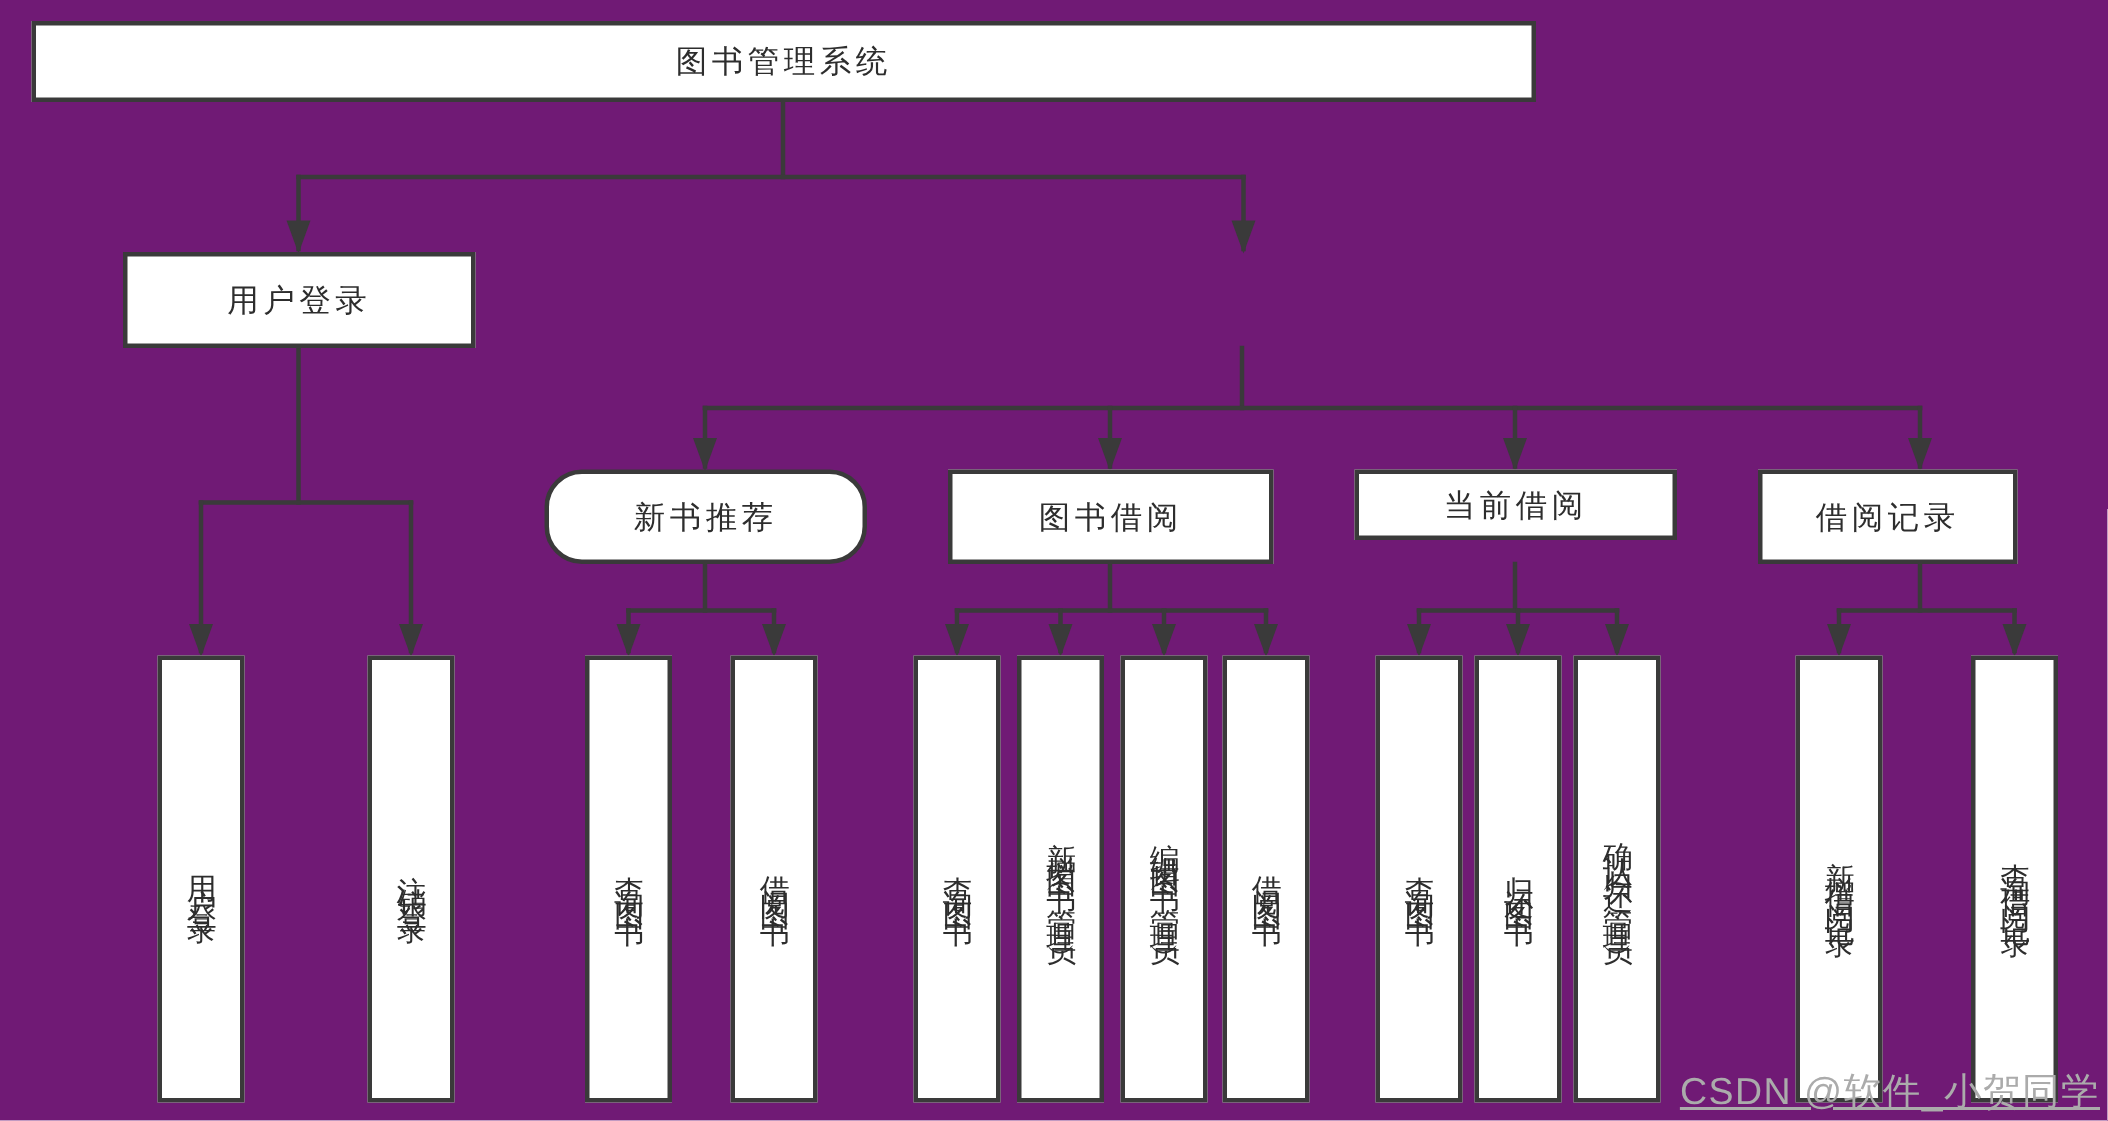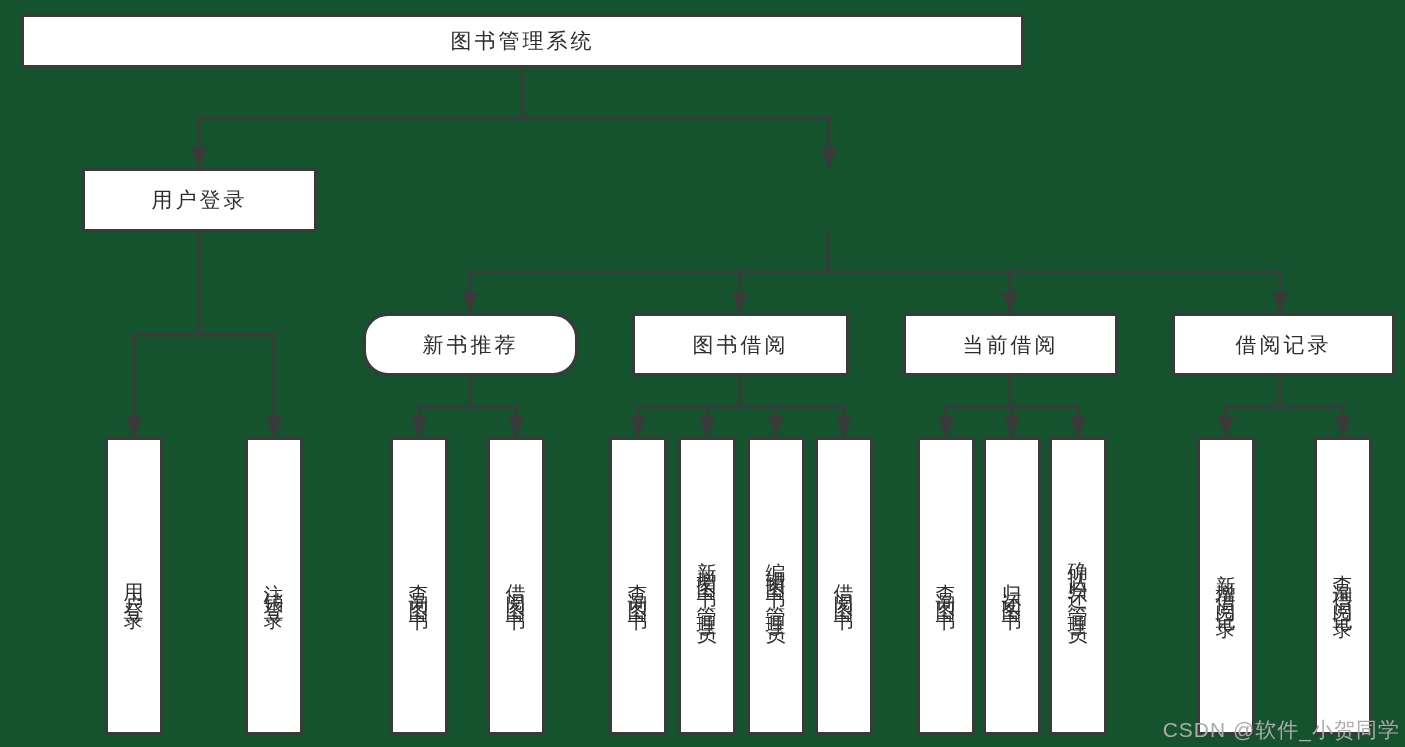--- a/index.html
+++ b/index.html
@@ -1,20 +1,20 @@
 <!DOCTYPE html>
 <html><head>
 <meta charset="utf-8">
 <style>
   html, body { margin: 0; padding: 0; background: #ffffff; }
   .stage {
     position: relative;
     width: 1405px;
     height: 747px;
-    background: #14532d;
+    background: #701a75;
     font-family: "Liberation Sans", "DejaVu Sans", sans-serif;
     overflow: hidden;
   }
   svg.connectors {
     position: absolute;
     left: 0; top: 0;
     width: 1405px; height: 747px;
   }
   svg.connectors line {
     stroke: #3a3a3a;
@@ -52,24 +52,25 @@
     text-orientation: mixed;
     font-size: 20px;
     line-height: 1;
     letter-spacing: 9px;
     color: #2d2d2d;
   }
   .watermark {
     position: absolute;
     right: 5px;
     bottom: 3px;
-    font-size: 21px;
+    font-size: 25px;
     letter-spacing: 1px;
     color: #ababab;
     white-space: nowrap;
+    text-decoration: underline;
   }
 </style>
 </head>
 <body>
 
 <div class="stage">
 
   <svg class="connectors" viewBox="0 0 1405 747" aria-hidden="true">
 
     <line x1="522" y1="68" x2="522" y2="118"></line>
@@ -131,22 +132,22 @@
     <polygon points="1218,416 1234,416 1226,438"></polygon>
     <polygon points="1335,416 1351,416 1343,438"></polygon>
   </svg>
 
   <div class="hbox" style="left:21px; top:14px; width:1003px; height:54px;">图书管理系统</div>
 
   <div class="hbox" style="left:82px; top:168px; width:235px; height:64px;">用户登录</div>
 
   <div class="hbox" style="left:363px; top:313px; width:215px; height:63px;border-radius:25px;">新书推荐</div>
   <div class="hbox" style="left:632px; top:313px; width:217px; height:63px;">图书借阅</div>
-  <div class="hbox" style="left:903px; top:313px; width:215px; height:63px;">当前借阅</div>
-  <div class="hbox" style="left:1172px; top:313px; width:223px; height:63px;">借阅记录</div>
+  <div class="hbox" style="left:903px; top:313px; width:215px; height:47px;">当前借阅</div>
+  <div class="hbox" style="left:1172px; top:313px; width:173px; height:63px;">借阅记录</div>
 
   <div class="vbox" style="left:105px;">
     <span>用户登录</span>
   </div>
   <div class="vbox" style="left:245px;">
     <span>注销登录</span>
   </div>
 
   <div class="vbox" style="left:390px;">
     <span>查询图书</span>

